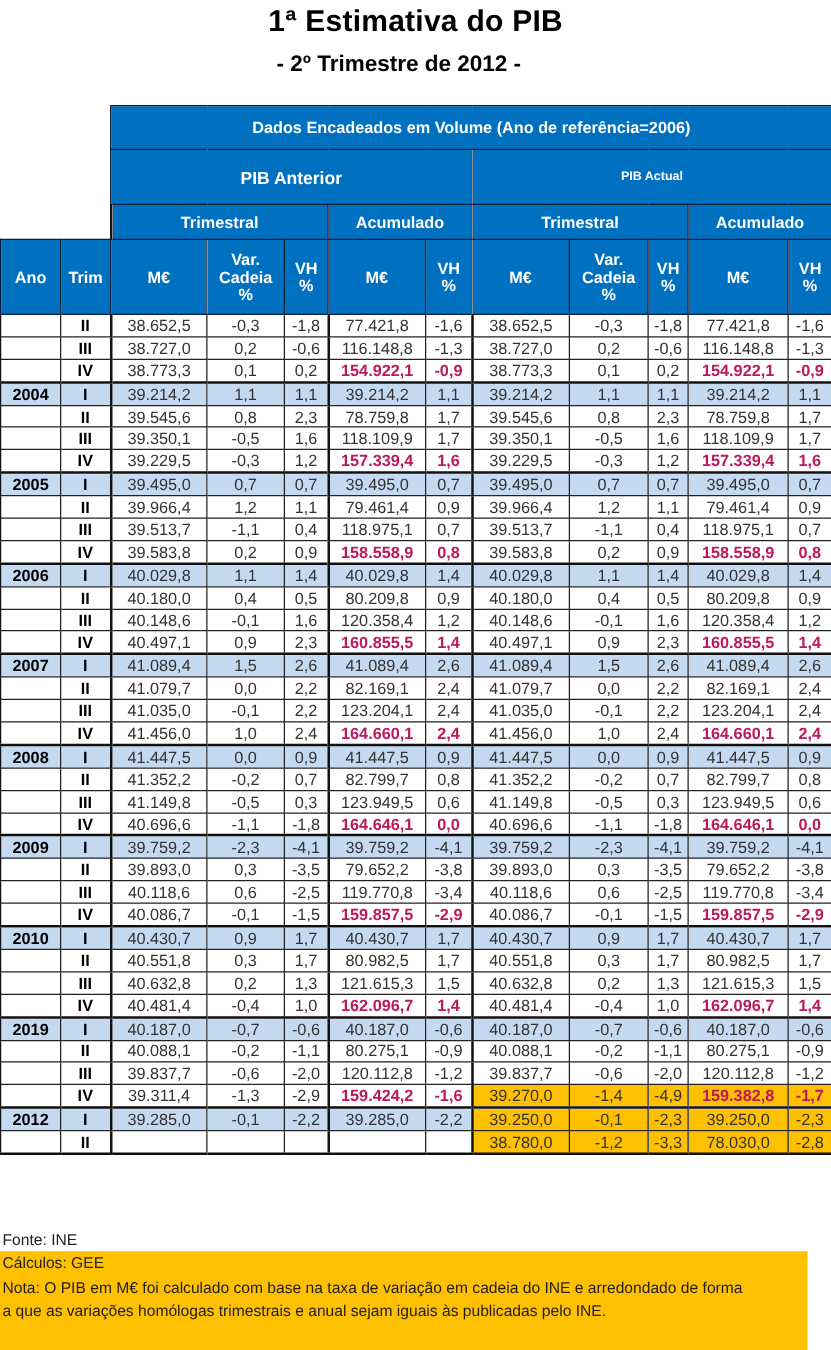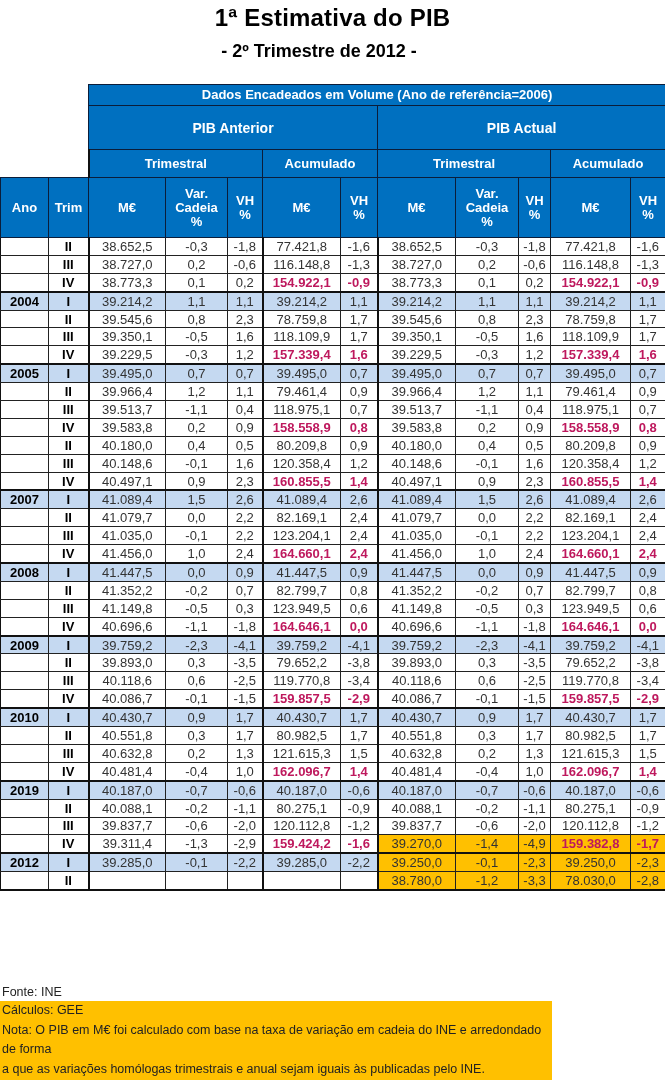--- a/index.html
+++ b/index.html
@@ -17,21 +17,21 @@
   tr.r td.sep { border-left:2px solid #111; }
   tr.r td.last { border-right:2px solid #111; }
   tr.r td.bold { font-weight:bold; color:#be185d; }
   tr.q1 td { background:#c5d9f1; }
   tr.q1 td.ano, tr.q1 td.trim { background:#c5d9f1; }
   tr.yearstart td { border-top:2px solid #111; }
   td.hl { background:#ffc000 !important; }
   tr.endrow td { border-bottom:2px solid #111; }
   .footer { position:absolute; left:0; width:665px; font-size:12.5px; line-height:19px; color:#222; }
   .fonte { top:983px; left:2px; }
-  .notebox { position:absolute; left:0; top:1001px; width:552px; height:80px; background:#ffc000; }
+  .notebox { position:absolute; left:0; top:1001px; width:646px; height:80px; background:#ffc000; }
   .notebox div { font-size:12.5px; line-height:19.5px; padding-left:2px; color:#222; }
   .notebox .indent { padding-left:12px;margin-top:23px; }
 </style>
 </head>
 <body>
 
 <div class="title">1ª Estimativa do PIB</div>
 <div class="subtitle">- 2º Trimestre de 2012 -</div>
 
 <table class="pib">
@@ -43,28 +43,28 @@
       <col style="width:35px">
     <col style="width:78px">
       <col style="width:37px">
     <col style="width:78px">
       <col style="width:63px">
       <col style="width:32px">
     <col style="width:80px">
       <col style="width:35px">
   </colgroup>
   <thead>
-    <tr style="height:21px">
+    <tr style="height:35px">
       <th class="blank" colspan="2"></th>
       <th class="h" colspan="10">Dados Encadeados em Volume (Ano de referência=2006)</th>
     </tr>
     <tr style="height:44px">
       <th class="blank" colspan="2"></th>
       <th class="h" colspan="5" style="font-size:14px">PIB Anterior</th>
-      <th class="h" colspan="5" style="font-size:14px">PIB  Actual</th>
+      <th class="h" colspan="5" style="font-size:10px">PIB  Actual</th>
     </tr>
     <tr style="height:28px">
       <th class="blank-bl" colspan="2"></th>
       <th class="h" colspan="3">Trimestral</th>
       <th class="h" colspan="2">Acumulado</th>
       <th class="h" colspan="3">Trimestral</th>
       <th class="h" colspan="2">Acumulado</th>
     </tr>
     <tr style="height:60px">
       <th class="h">Ano</th>
@@ -229,20 +229,34 @@
         <td>0,2</td>
         <td>0,9</td>
         <td class="sep bold">158.558,9</td>
         <td class="bold">0,8</td>
         <td class="sep">39.583,8</td>
         <td>0,2</td>
         <td>0,9</td>
         <td class="bold">158.558,9</td>
         <td class="last bold">0,8</td>
       </tr>
+      <tr class="r q1 yearstart">
+        <td class="ano">2006</td>
+        <td class="trim">I</td>
+        <td>40.029,8</td>
+        <td>1,1</td>
+        <td>1,4</td>
+        <td class="sep">40.029,8</td>
+        <td>1,4</td>
+        <td class="sep">40.029,8</td>
+        <td>1,1</td>
+        <td>1,4</td>
+        <td>40.029,8</td>
+        <td class="last">1,4</td>
+      </tr>
       <tr class="r">
         <td class="ano"></td>
         <td class="trim">II</td>
         <td>40.180,0</td>
         <td>0,4</td>
         <td>0,5</td>
         <td class="sep">80.209,8</td>
         <td>0,9</td>
         <td class="sep">40.180,0</td>
         <td>0,4</td>

